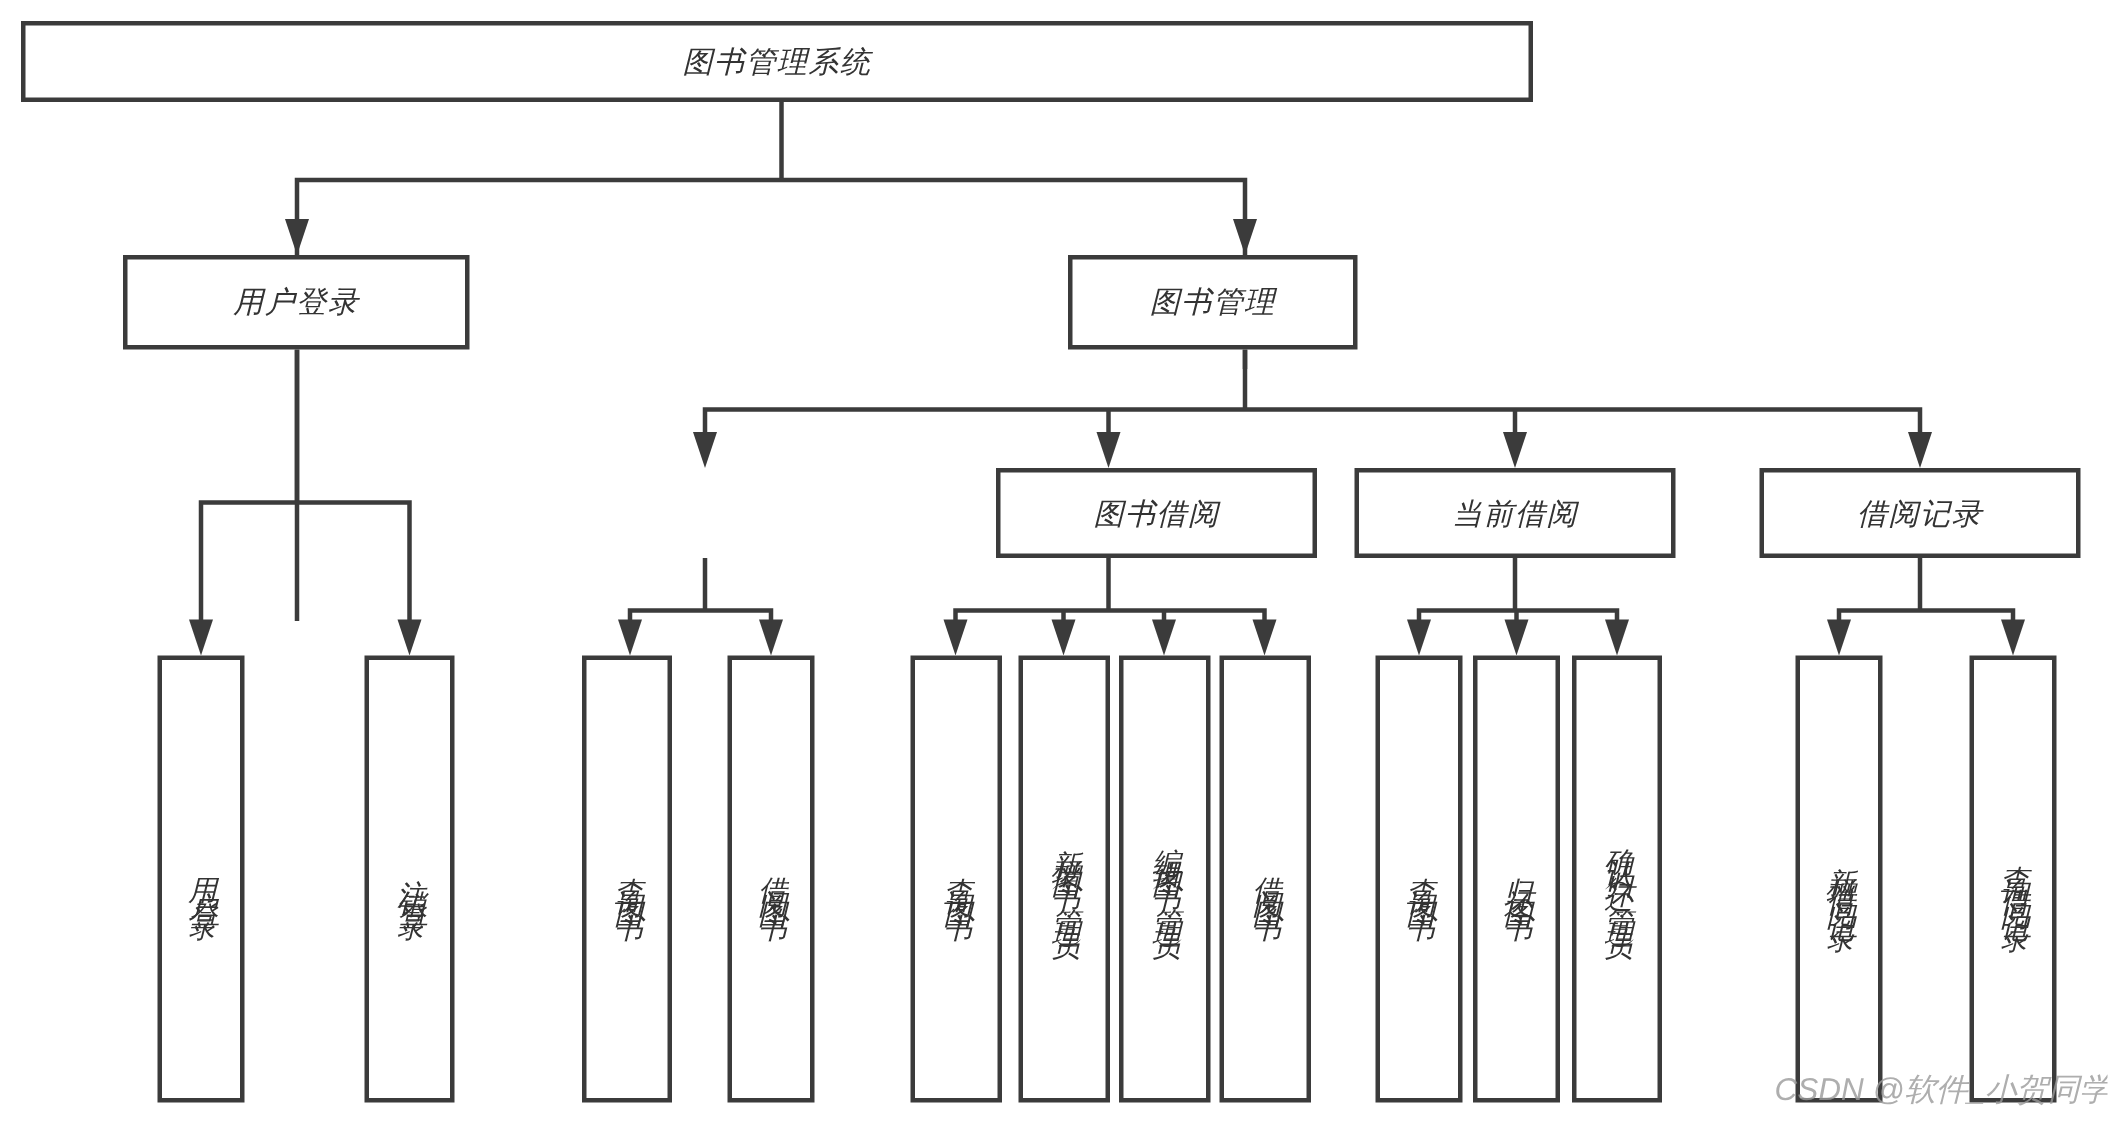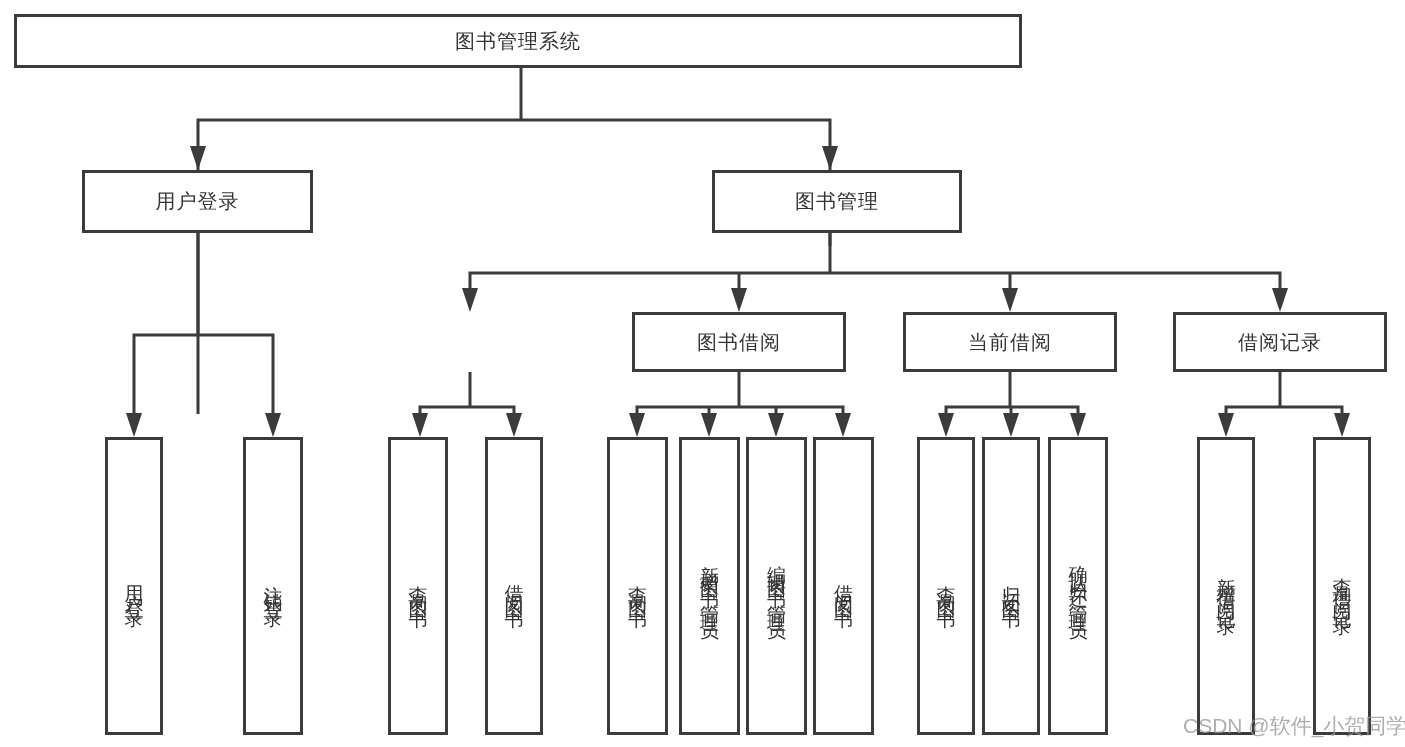--- a/index.html
+++ b/index.html
@@ -4,21 +4,21 @@
 <style>
   html,body { margin:0; padding:0; }
   body {
     width:1405px; height:747px;
     background:#ffffff;
     font-family:"Liberation Sans", sans-serif;
     position:relative;
     overflow:hidden;
     color:#333333;
   }
-  .stage { position:absolute; left:0; top:0; width:1405px; height:747px; }
+  .stage { position:absolute; left:0; top:0; width:1405px; height:747px;font-style:italic; }
   svg.connectors { position:absolute; left:0; top:0; z-index:0; }
   .node {
     position:absolute;
     box-sizing:border-box;
     border:3px solid #3b3b3b;
     background:#ffffff;
     display:flex;
     align-items:center;
     justify-content:center;
     z-index:1;
@@ -102,25 +102,25 @@
     </g>
   </svg>
 
   <div class="node h-node root-node">
     <span>图书管理系统</span>
   </div>
 
   <div class="node h-node branch-node" style="left:82px; width:231px;">
     <span>用户登录</span>
   </div>
-  <div class="node h-node branch-node" style="left:712px; width:250px;">
+  <div class="node h-node branch-node" style="left:712px; width:193px;">
     <span>图书管理</span>
   </div>
 
-  <div class="node h-node module-node" style="left:632px;align-items:center;">
+  <div class="node h-node module-node" style="left:664px;align-items:center;">
     <span>图书借阅</span>
   </div>
   <div class="node h-node module-node" style="left:903px;align-items:center;">
     <span>当前借阅</span>
   </div>
   <div class="node h-node module-node" style="left:1173px;">
     <span>借阅记录</span>
   </div>
 
   <div class="node leaf" style="left:105px; width:58px;">

